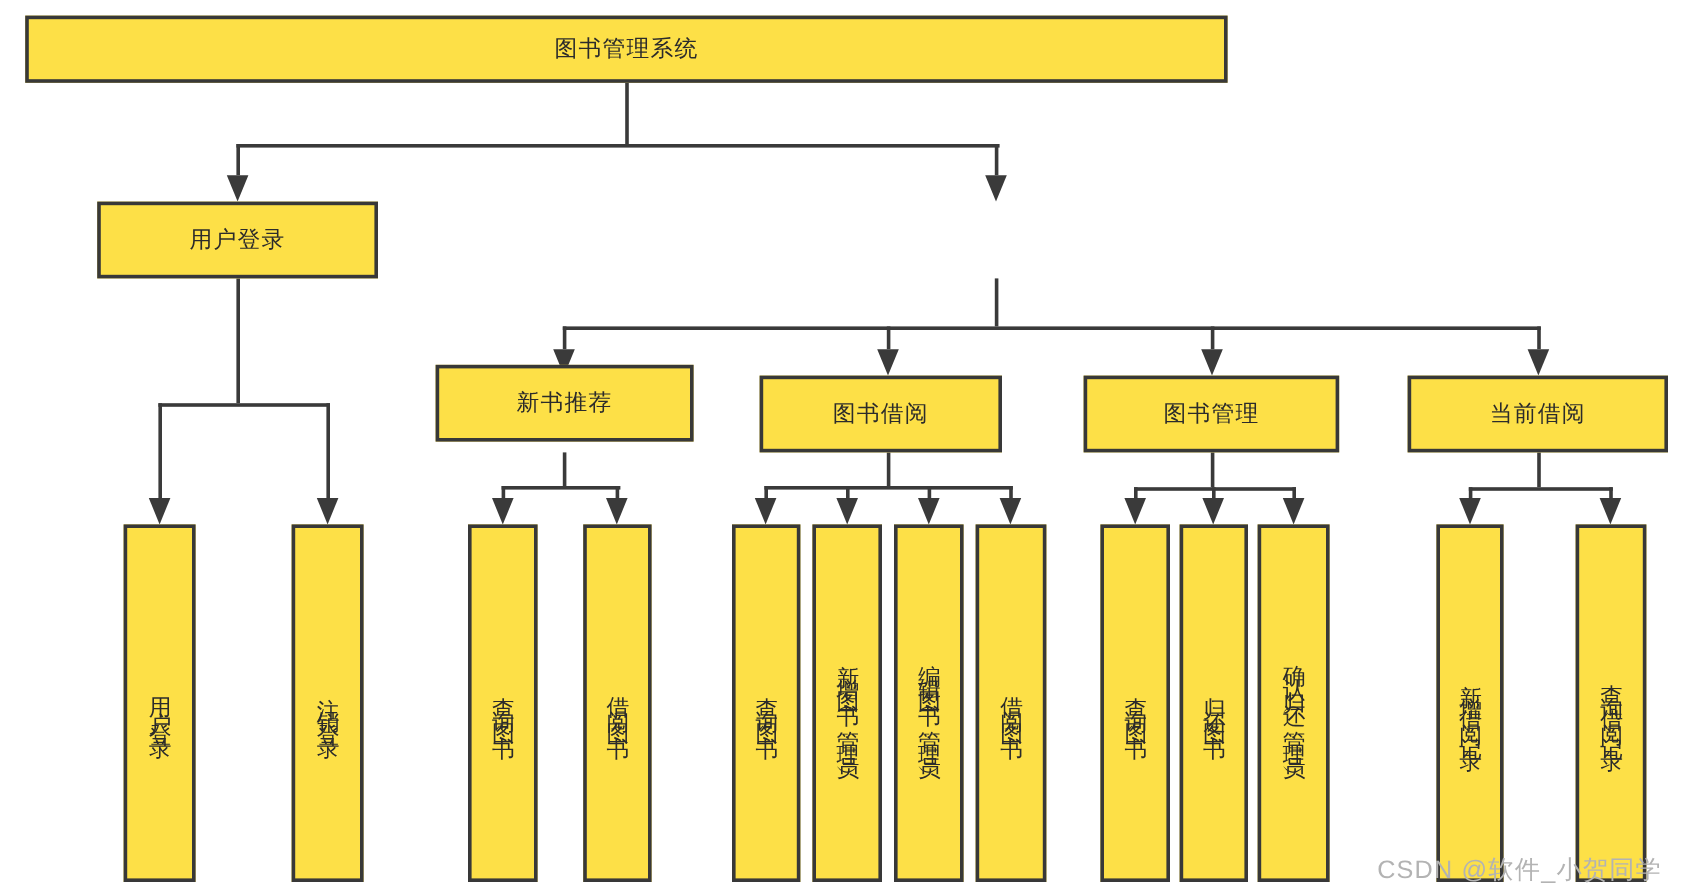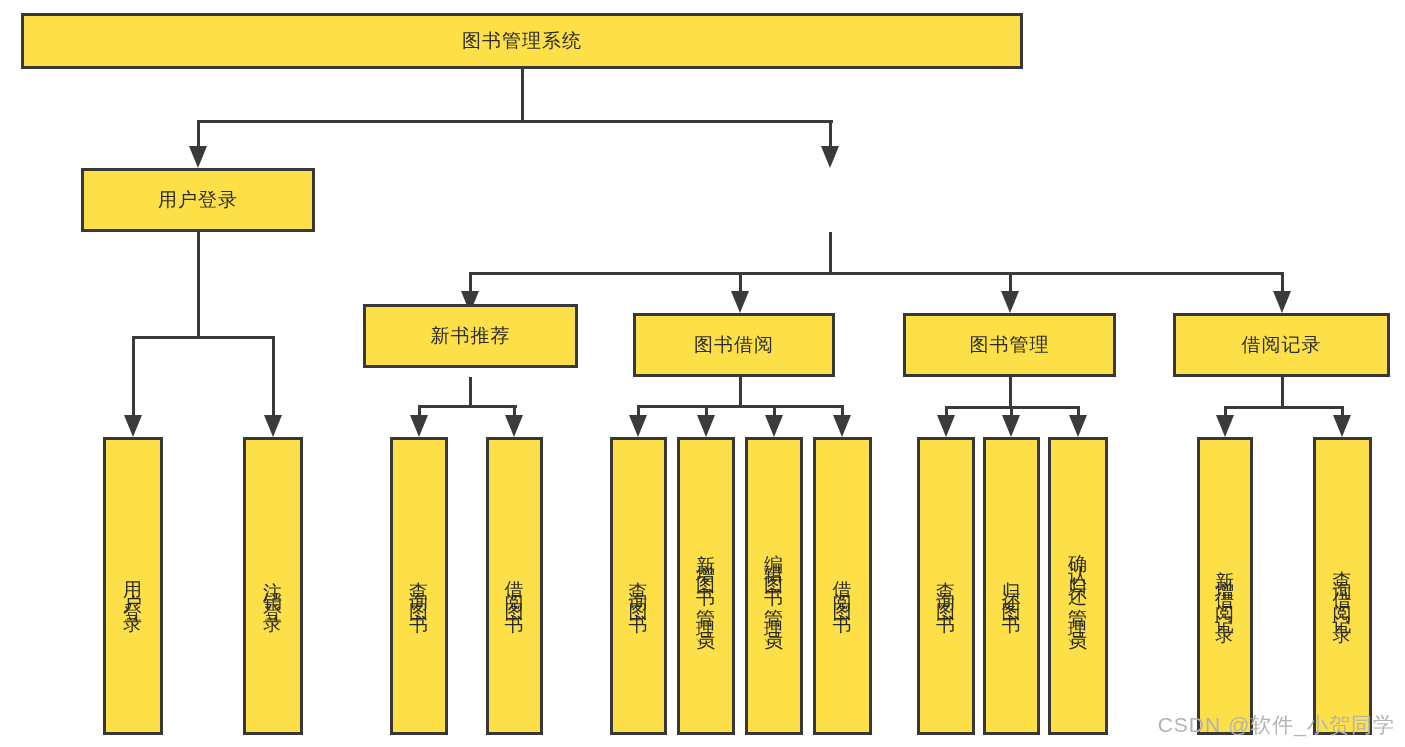--- a/index.html
+++ b/index.html
@@ -40,21 +40,21 @@
   .vl{position:absolute;width:3px;background:var(--line);}
   .hl{position:absolute;height:3px;background:var(--line);}
   .arrow{
     position:absolute;width:0;height:0;
     border-left:9px solid transparent;
     border-right:9px solid transparent;
     border-top:22px solid var(--line);
   }
   .watermark{
     position:absolute;
-    right:10px;top:711px;
+    right:20px;top:711px;
     font-size:21px;
     color:var(--watermark);
     letter-spacing:1px;
     white-space:nowrap;
     z-index:3;
   }
 </style>
 </head>
 <body>
 
@@ -91,21 +91,21 @@
     <div class="arrow" style="left:731px;top:291px"></div>
     <div class="vl" style="left:1008.5px;top:272px;height:19px"></div>
     <div class="arrow" style="left:1001px;top:291px"></div>
     <div class="vl" style="left:1280.5px;top:272px;height:19px"></div>
     <div class="arrow" style="left:1273px;top:291px"></div>
   </div>
 
   <div class="box" style="left:363px;top:304px;width:215px;height:64px">新书推荐</div>
   <div class="box" style="left:633px;top:313px;width:202px;height:64px">图书借阅</div>
   <div class="box" style="left:903px;top:313px;width:213px;height:64px">图书管理</div>
-  <div class="box" style="left:1173px;top:313px;width:217px;height:64px">借阅记录</div>
+  <div class="box" style="left:1173px;top:313px;width:217px;height:64px">当前借阅</div>
 
   <div>
     <div class="vl" style="left:468.5px;top:377px;height:28px"></div>
     <div class="hl" style="left:417.5px;top:405px;width:99px"></div>
     <div class="vl" style="left:417.5px;top:405px;height:10px"></div>
     <div class="arrow" style="left:410px;top:415px"></div>
     <div class="vl" style="left:512.5px;top:405px;height:10px"></div>
     <div class="arrow" style="left:505px;top:415px"></div>
   </div>
 

